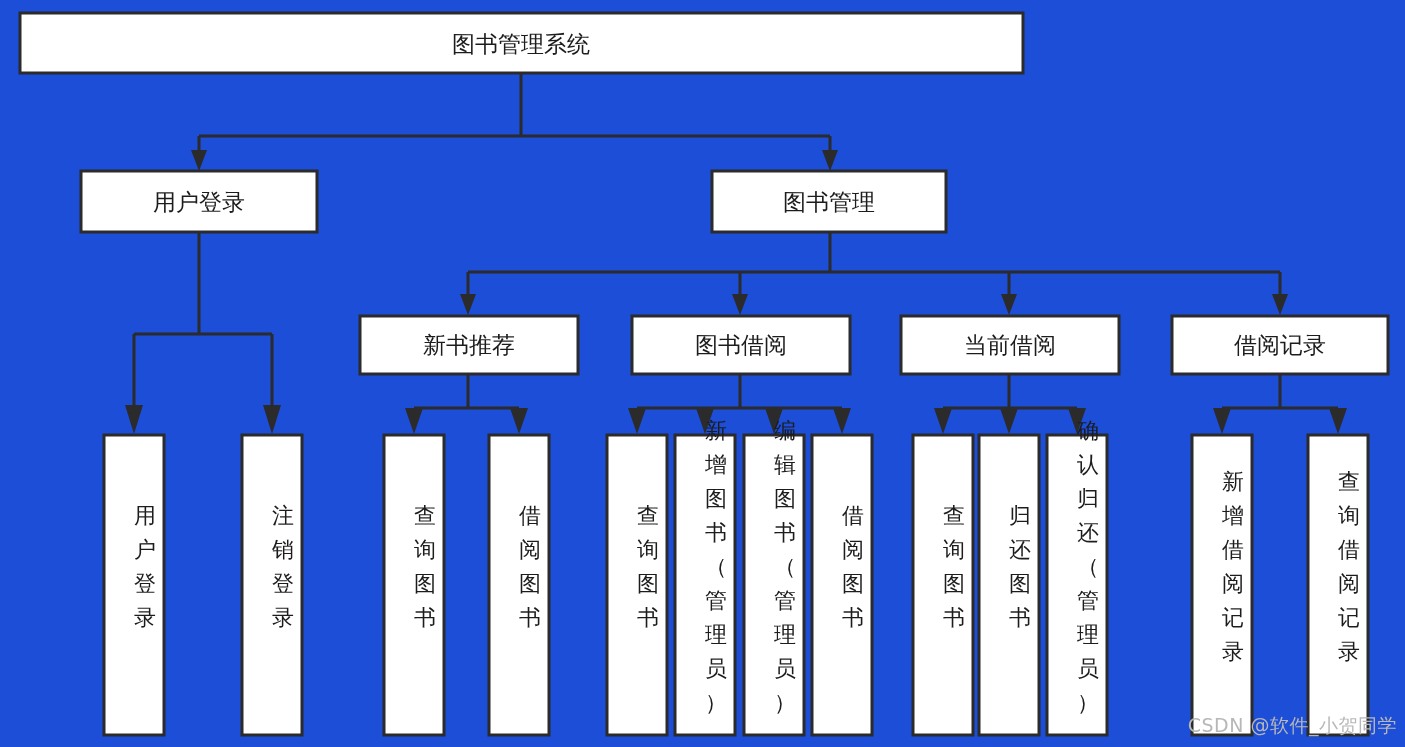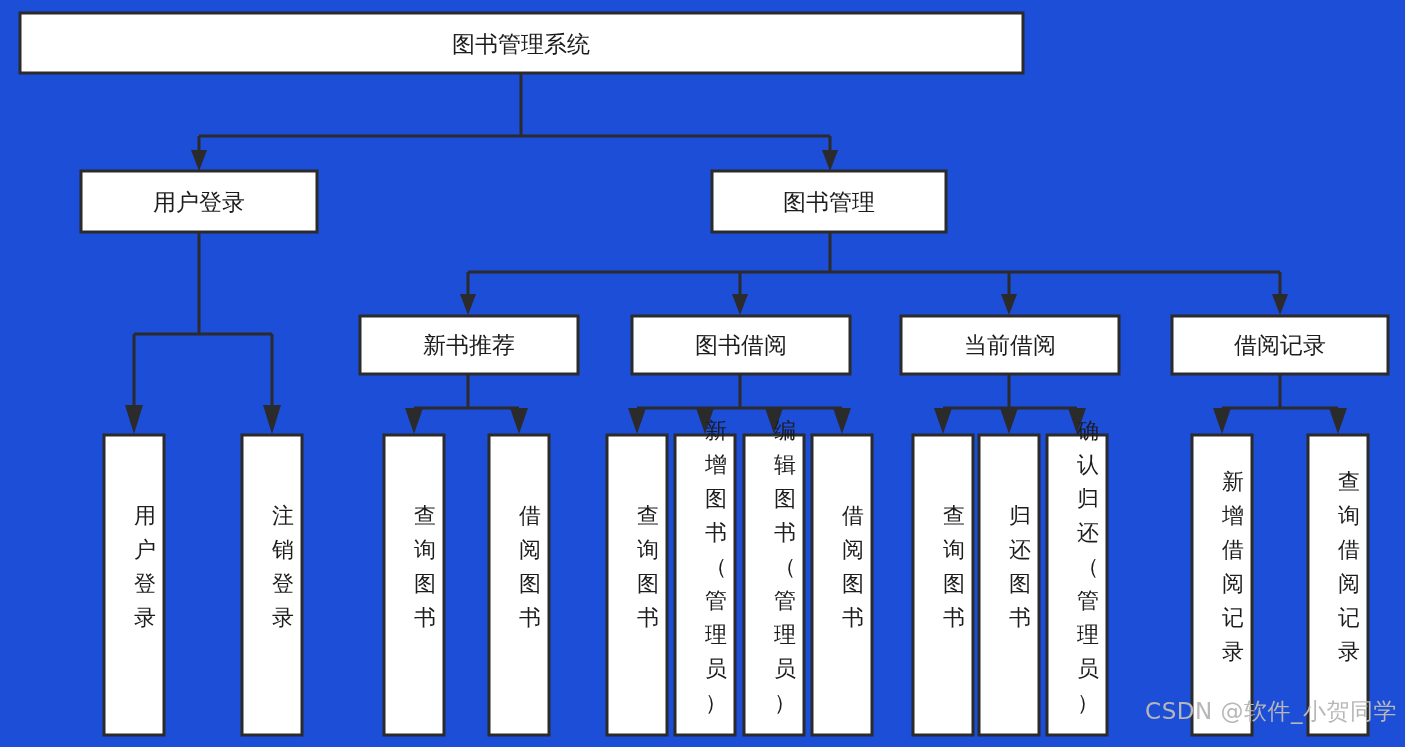--- a/index.html
+++ b/index.html
@@ -56,23 +56,23 @@
   }
   .node-label-v {
     font-family: "DejaVu Sans", "Liberation Sans", sans-serif;
     font-size: 22px;
     fill: #1c1c1c;
     text-anchor: middle;
   }
   .watermark {
     position: absolute;
     right: 8px;
-    bottom: 20px;
-    font-family: "DejaVu Sans", "Liberation Sans", sans-serif;
-    font-size: 23px;
+    bottom: 8px;
+    font-family: "DejaVu Sans", "Liberation Sans", sans-serif;
+    font-size: 19px;
     color: #b7b7b7;
     letter-spacing: 0.5px;
     white-space: nowrap;
     user-select: none;
   }
 </style>
 </head>
 <body>
 
 <div id="diagram-root">

